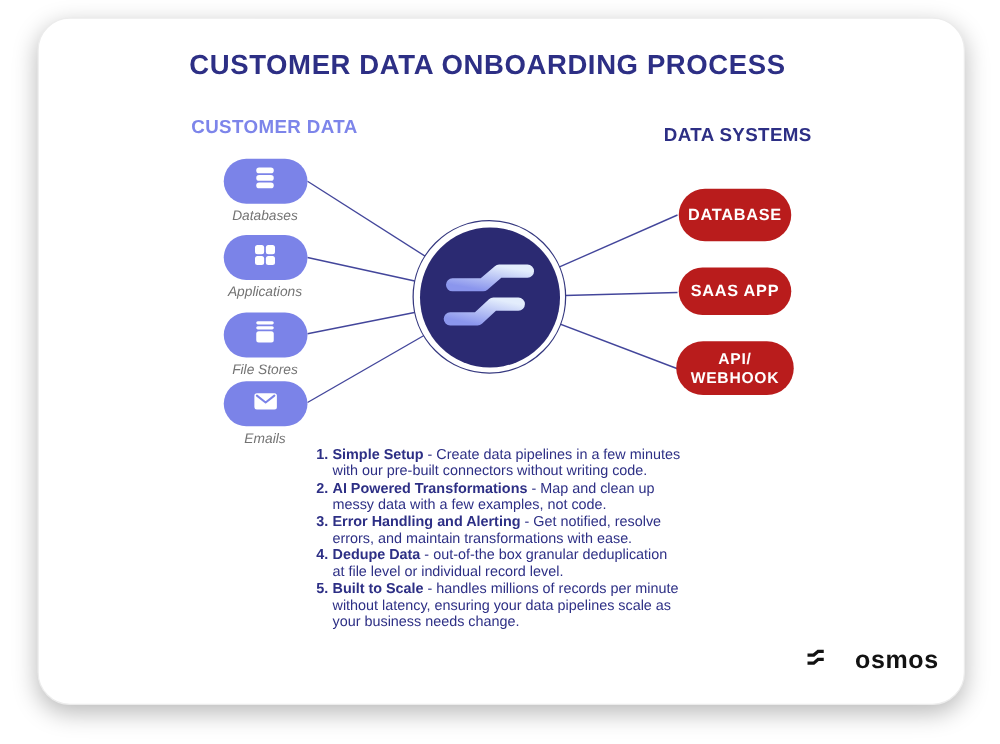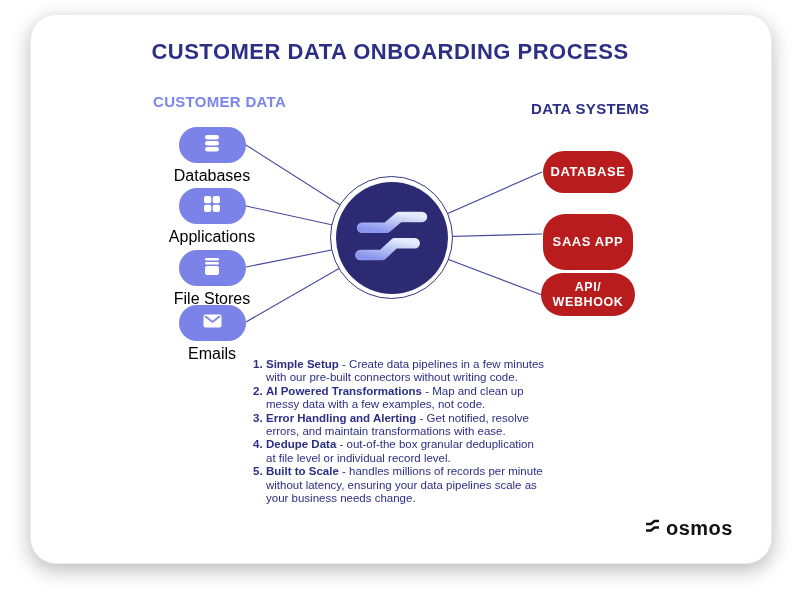--- a/index.html
+++ b/index.html
@@ -25,51 +25,51 @@
 
   .source{position:absolute;width:110px;text-align:center;}
   .src-0{left:157px;top:127px;}
   .src-1{left:157px;top:188px;}
   .src-2{left:157px;top:250px;}
   .src-3{left:157px;top:305px;}
   .source-pill{
     width:67px;height:36px;margin:0 auto;background:#7b83e8;border-radius:18px;
     display:flex;align-items:center;justify-content:center;
   }
-  .source-label{margin-top:4px;font-size:16px;color:#000000;}
+  .source-label{margin-top:4px;font-size:11px;color:#737373;font-style:italic;}
 
   .hub-ring{
     position:absolute;left:330px;top:176px;width:121px;height:121px;
     background:#ffffff;border:1.5px solid #35387f;border-radius:50%;
   }
   .hub-core{
     position:absolute;left:336px;top:182px;width:112px;height:112px;
     background:#2b2a72;border-radius:50%;
     display:flex;align-items:center;justify-content:center;
   }
 
   .system-pill{
     position:absolute;background:#b91c1c;color:#ffffff;border-radius:22px;
     display:flex;align-items:center;justify-content:center;
     font-weight:800;font-size:13px;letter-spacing:.6px;text-align:center;
     white-space:pre-line;line-height:1.15;
   }
   .sys-0{left:543px;top:151px;width:90px;height:42px;}
-  .sys-1{left:543px;top:214px;width:90px;height:56px;}
+  .sys-1{left:543px;top:214px;width:90px;height:38px;}
   .sys-2{left:541px;top:273px;width:94px;height:43px;font-size:12.5px;}
 
   .features{
     position:absolute;left:253px;top:358px;width:292px;margin:0;padding:0;
     list-style:none;color:#2d2f85;font-size:11.5px;line-height:13.4px;
   }
   .feature{display:flex;}
   .feature .num{font-weight:700;width:13px;flex:none;}
   .feature .ft b{font-weight:700;}
 
-  .brand{position:absolute;left:644px;top:517px;display:flex;align-items:center;gap:3px;}
+  .brand{position:absolute;left:644px;top:517px;display:flex;align-items:center;gap:21px;}
   .brand-word{font-size:20px;font-weight:800;letter-spacing:.5px;color:#121212;}
 </style>
 </head>
 <body>
 
 <div class="stage">
 
   <div class="card"></div>
 
   <svg class="connectors" width="800" height="595">

